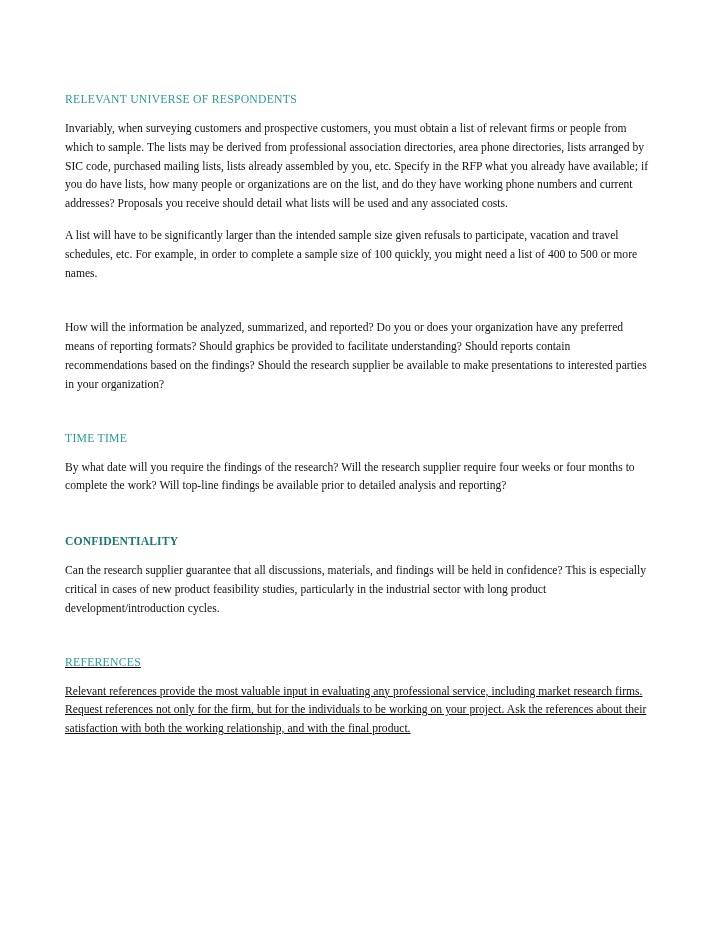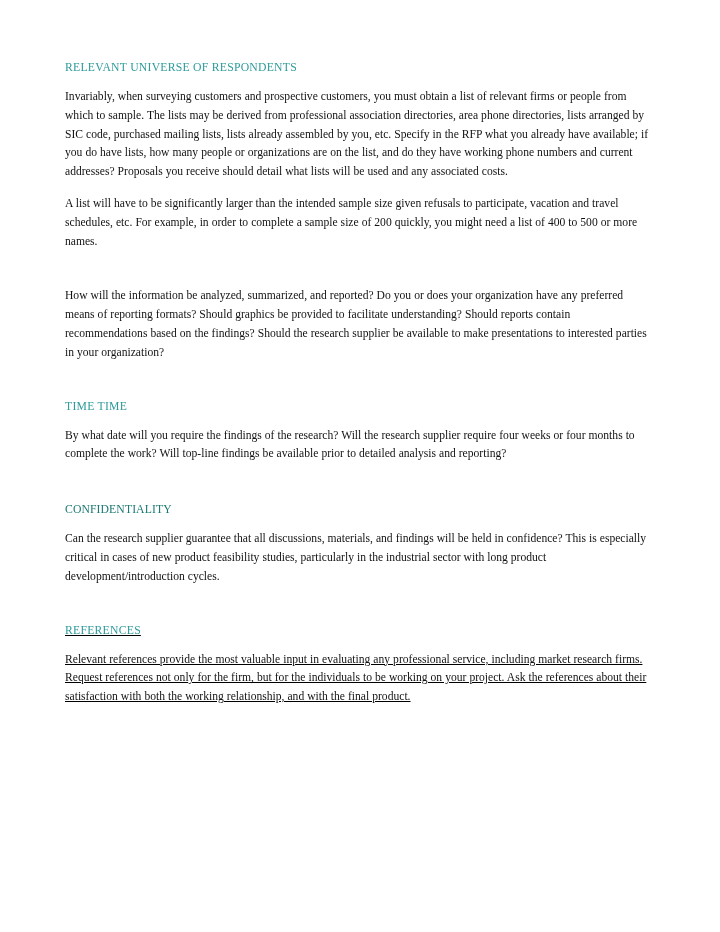--- a/index.html
+++ b/index.html
@@ -13,21 +13,21 @@
     font-family: "Liberation Serif", "DejaVu Serif", serif;
     -webkit-font-smoothing: antialiased;
   }
 
   .page {
     position: relative;
     width: 720px;
     height: 932px;
     background: #ffffff;
     box-sizing: border-box;
-    padding: 60px 63px 0 65px;
+    padding: 92px 63px 0 65px;
   }
 
   .doc-body {
     width: 592px;
   }
 
   .section {
     margin: 0 0 30px 0;
   }
   .section:last-child {
@@ -39,21 +39,21 @@
     font-family: "Liberation Serif", "DejaVu Serif", serif;
     font-size: 11.7px;
     line-height: 15px;
     letter-spacing: 0.25px;
     color: #2e9b9b;
     font-weight: normal;
     margin: 0 0 13px 0;
     white-space: nowrap;
   }
   .section-heading.is-bold {
-    font-weight: normal;
+    font-weight: bold;
     color: #1a7a72;
     letter-spacing: 0.1px;
     margin-top: 38px;
   }
 
   .para {
     font-size: 11.6px;
     line-height: 18.8px;
     color: #121212;
     margin: 0 6px 13px 0;
@@ -70,21 +70,21 @@
 </style>
 </head>
 <body>
 
 <div class="page">
   <div class="doc-body">
 
   <div class="section gap-xl">
         <h2 class="section-heading">RELEVANT UNIVERSE OF RESPONDENTS</h2>
         <p class="para">Invariably, when surveying customers and prospective customers, you must obtain a list of relevant firms or people from which to sample. The lists may be derived from professional association directories, area phone directories, lists arranged by SIC code, purchased mailing lists, lists already assembled by you, etc. Specify in the RFP what you already have available; if you do have lists, how many people or organizations are on the list, and do they have working phone numbers and current addresses? Proposals you receive should detail what lists will be used and any associated costs.</p>
-        <p class="para">A list will have to be significantly larger than the intended sample size given refusals to participate, vacation and travel schedules, etc. For example, in order to complete a sample size of 200 quickly, you might need a list of 400 to 500 or more names.</p>
+        <p class="para">A list will have to be significantly larger than the intended sample size given refusals to participate, vacation and travel schedules, etc. For example, in order to complete a sample size of 100 quickly, you might need a list of 400 to 500 or more names.</p>
       </div>
       <div class="section gap-xl">
         <p class="para">How will the information be analyzed, summarized, and reported? Do you or does your organization have any preferred means of reporting formats? Should graphics be provided to facilitate understanding? Should reports contain recommendations based on the findings? Should the research supplier be available to make presentations to interested parties in your organization?</p>
       </div>
       <div class="section gap-xl">
         <h2 class="section-heading">TIME TIME</h2>
         <p class="para">By what date will you require the findings of the research? Will the research supplier require four weeks or four months to complete the work? Will top-line findings be available prior to detailed analysis and reporting?</p>
       </div>
       <div class="section gap-xl">
         <h2 class="section-heading is-bold">CONFIDENTIALITY</h2>

